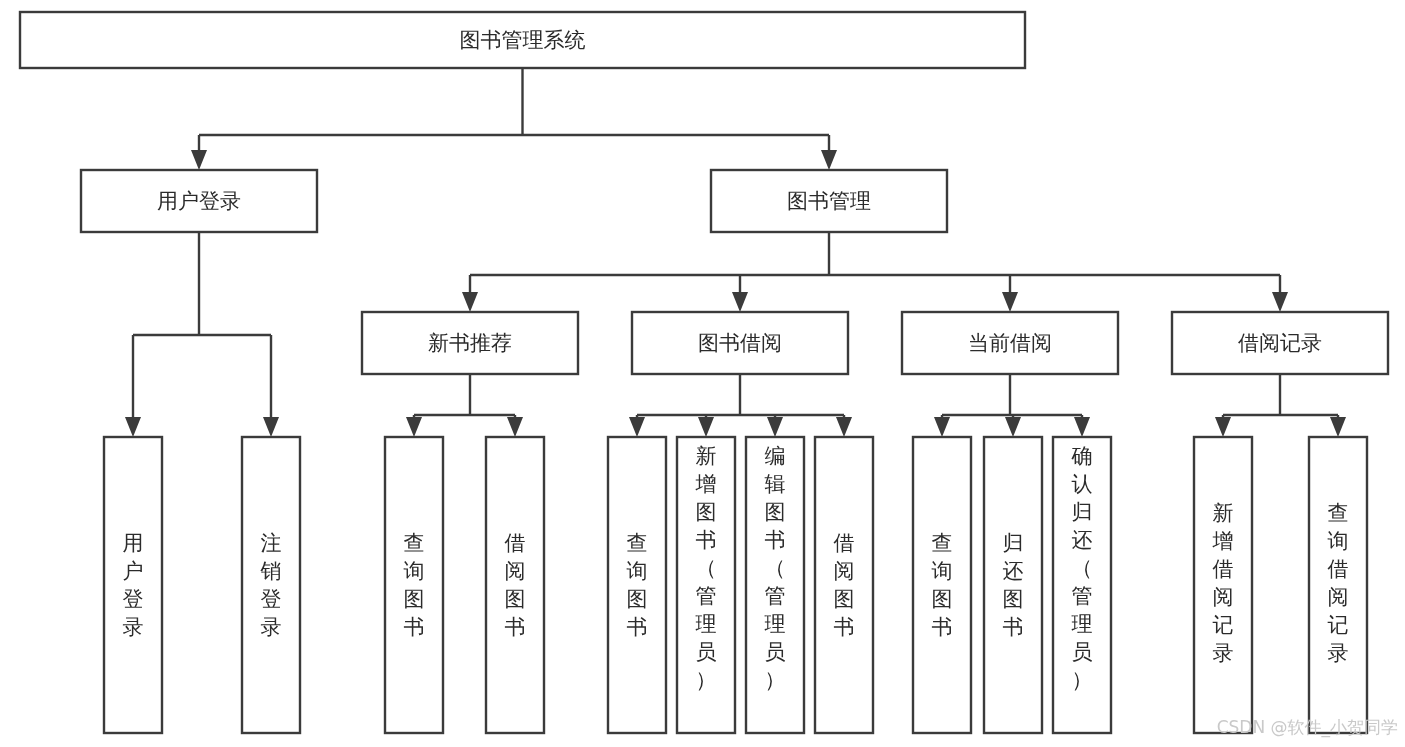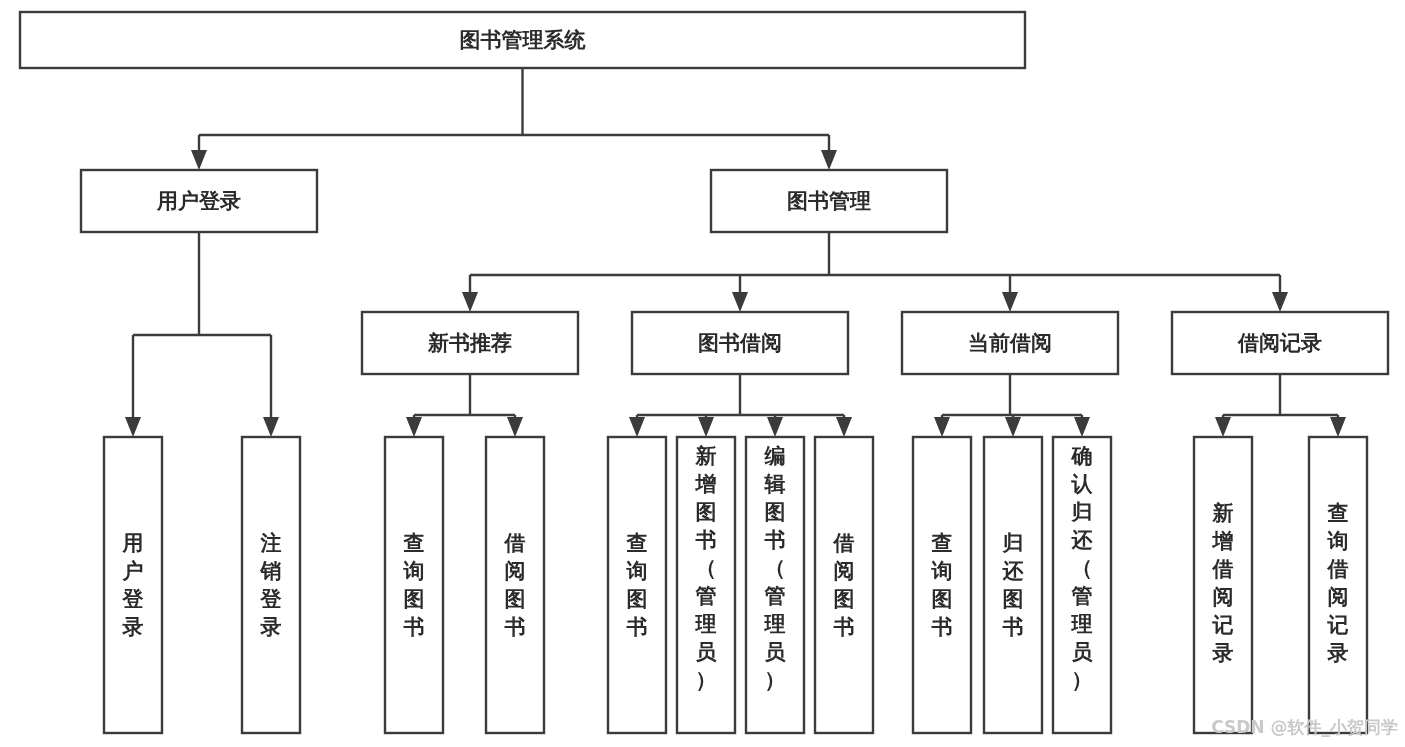--- a/index.html
+++ b/index.html
@@ -13,21 +13,20 @@
     font-family: "DejaVu Sans", "Liberation Sans", sans-serif;
     position: relative;
     overflow: hidden;
   }
   #diagram-root {
     position: absolute;
     left: 0;
     top: 0;
     width: 1405px;
     height: 747px;
-    font-weight: bold;
   }
   .node-box {
     fill: #ffffff;
     stroke: #3b3b3b;
     stroke-width: 2.4;
   }
   .node-label {
     font-family: "DejaVu Sans", "Liberation Sans", sans-serif;
     fill: #2b2b2b;
     font-size: 21px;

